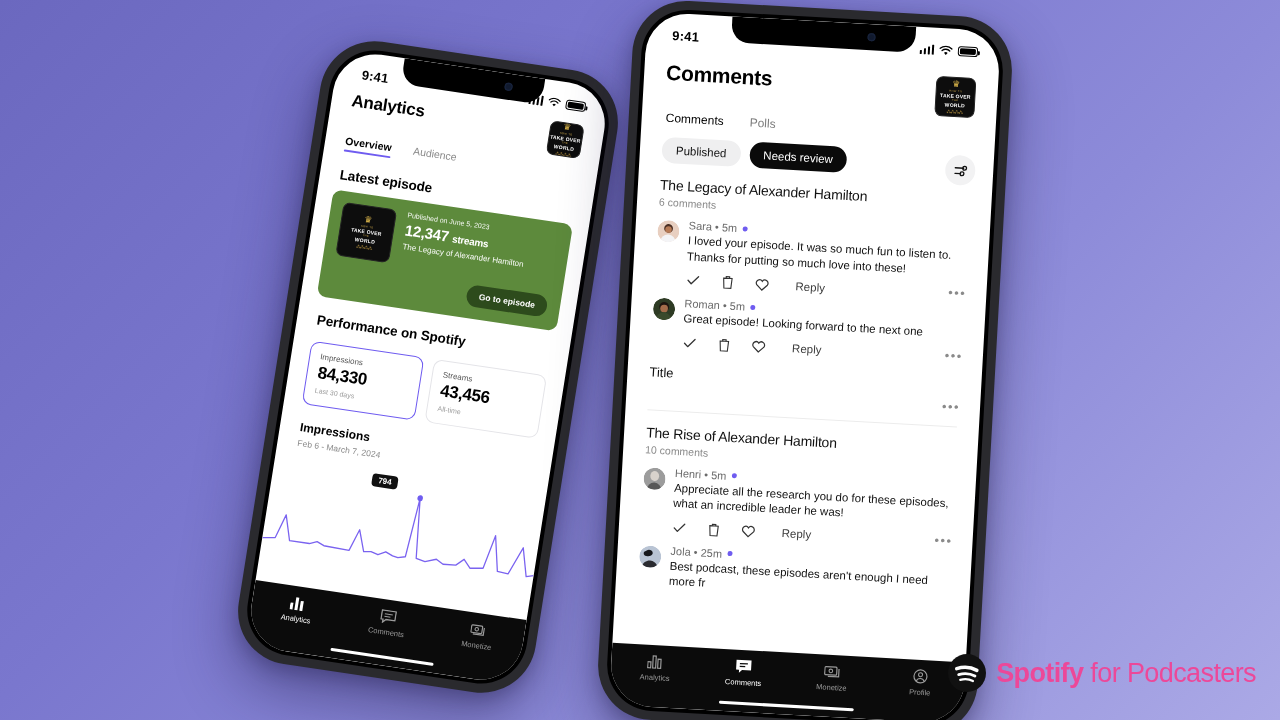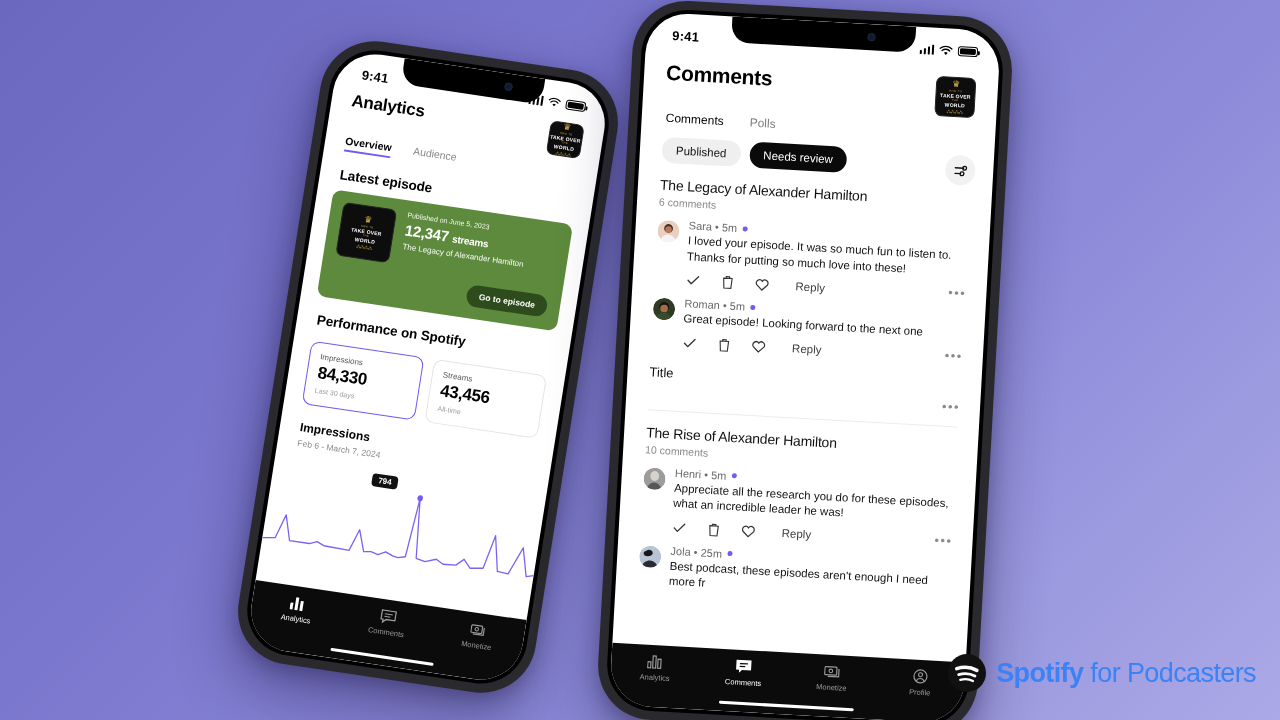--- a/index.html
+++ b/index.html
@@ -190,21 +190,21 @@
     background:#0b0b0b; display:flex; align-items:flex-start; justify-content:space-around;
     padding-top:9px; z-index:20;
   }
 
   
   .brand {
     position:absolute; right:24px; bottom:28px;
     display:flex; align-items:center; gap:10px; z-index:60;
   }
   .brand .logo { width:38px; height:38px; }
-  .brand .txt { font-size:27px; color:#3b82f6; letter-spacing:-.6px; }
+  .brand .txt { font-size:27px; color:#ec4899; letter-spacing:-.6px; }
   .brand .txt b { font-weight:700; }
   .brand .txt i { font-style:normal; font-weight:400; }
 </style>
 </head>
 <body>
 
 <div class="phone" id="phoneA">
   <div class="bezel">
     <div class="screen">
       <div class="notch">

